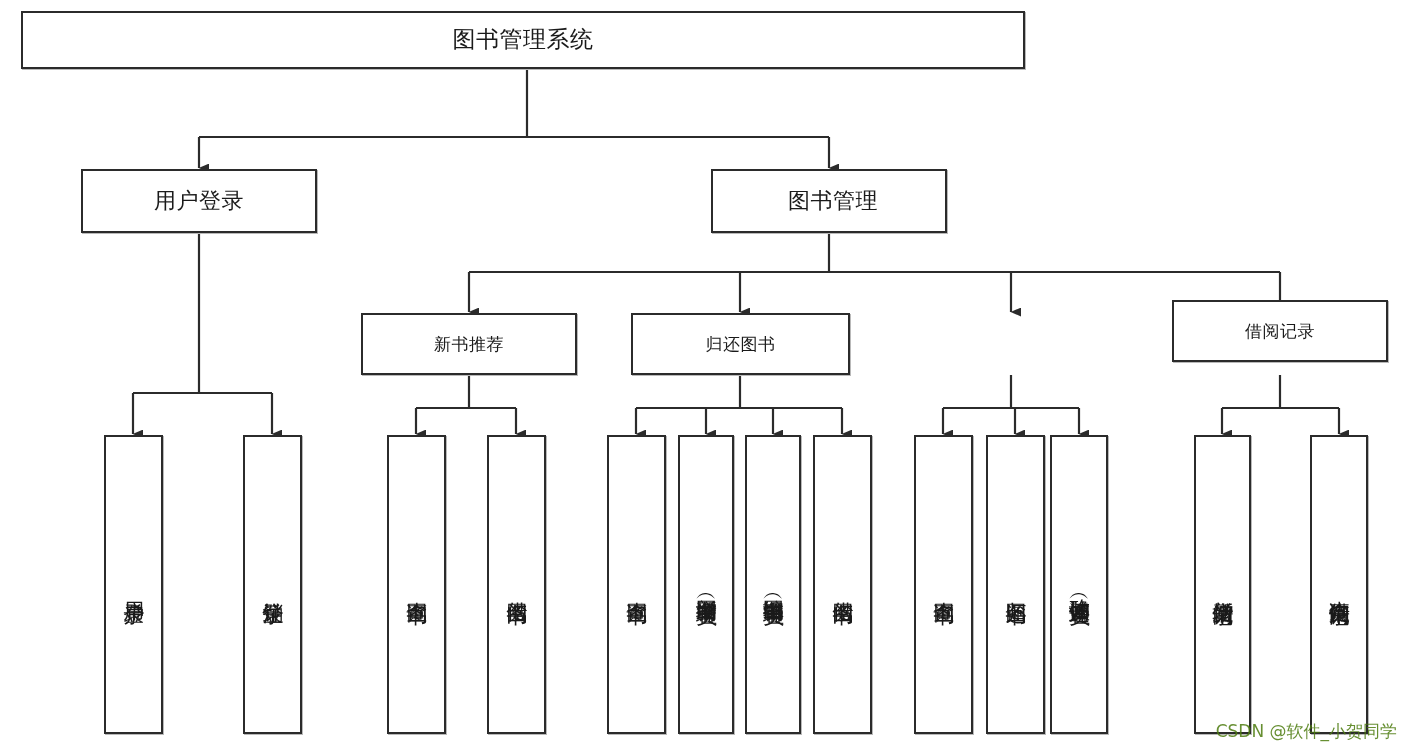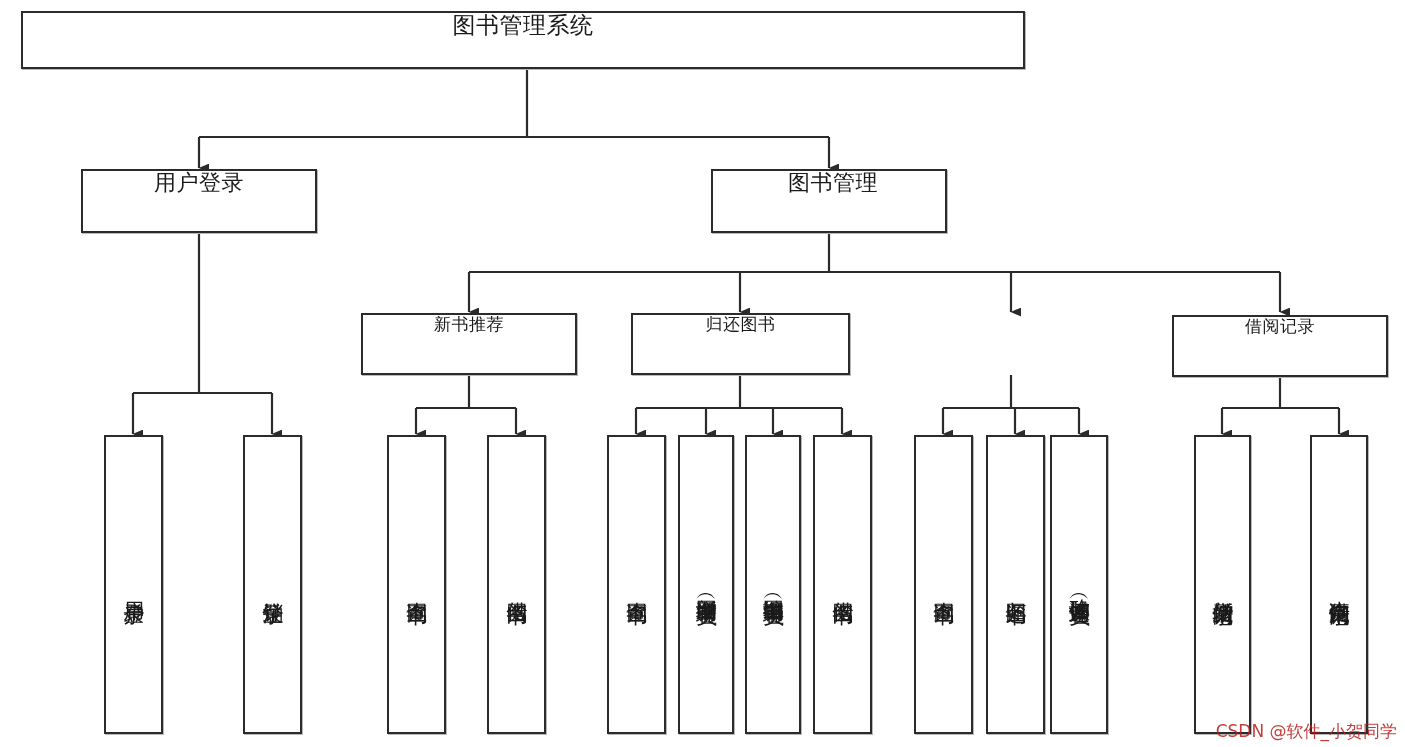--- a/index.html
+++ b/index.html
@@ -24,20 +24,21 @@
     width: 1405px;
     height: 747px;
   }
   .node-box {
     position: absolute;
     box-sizing: border-box;
     background: #ffffff;
     border: 2.2px solid #2b2b2b;
     box-shadow: 1px 1px 0 0 #b9b9b9;
     display: flex;
+    align-items: center;
     justify-content: center;
     color: #1a1a1a;
   }
   .node-label-h {
     font-size: 22px;
     line-height: 1.1;
     letter-spacing: 0.5px;
     white-space: nowrap;
   }
   .node-box.root .node-label-h { font-size: 23px; }
@@ -56,21 +57,21 @@
     line-height: 1.18;
     letter-spacing: 1px;
     white-space: nowrap;
     color: #1a1a1a;
   }
   .watermark {
     position: absolute;
     right: 8px;
     bottom: 4px;
     font-size: 17px;
-    color: #b91c1c;
+    color: #4d7c0f;
     white-space: nowrap;
     opacity: 0.85;
   }
 </style>
 </head>
 <body>
 
 <div id="diagram-root">
 
   <svg id="diagram-svg" viewBox="0 0 1405 747" xmlns="http://www.w3.org/2000/svg">
@@ -119,21 +120,21 @@
   <div class="node-box lvl2" style="left: 711px; top: 169px; width: 236px; height: 64px; padding-left: 8px;">
     <span class="node-label-h">图书管理</span>
   </div>
 
   <div class="node-box lvl3" style="left: 361px; top: 313px; width: 216px; height: 62px;">
     <span class="node-label-h">新书推荐</span>
   </div>
   <div class="node-box lvl3" style="left: 631px; top: 313px; width: 219px; height: 62px;">
     <span class="node-label-h">归还图书</span>
   </div>
-  <div class="node-box lvl3" style="left: 1172px; top: 315px; width: 216px; height: 62px;">
+  <div class="node-box lvl3" style="left: 1172px; top: 300px; width: 216px; height: 62px;">
     <span class="node-label-h">借阅记录</span>
   </div>
 
   <div class="node-box leaf" style="left: 104px; top: 435px; width: 59px; height: 299px;">
     <span class="node-label-v">用户登录</span>
   </div>
   <div class="node-box leaf" style="left: 243px; top: 435px; width: 59px; height: 299px;">
     <span class="node-label-v">注销登录</span>
   </div>
 

